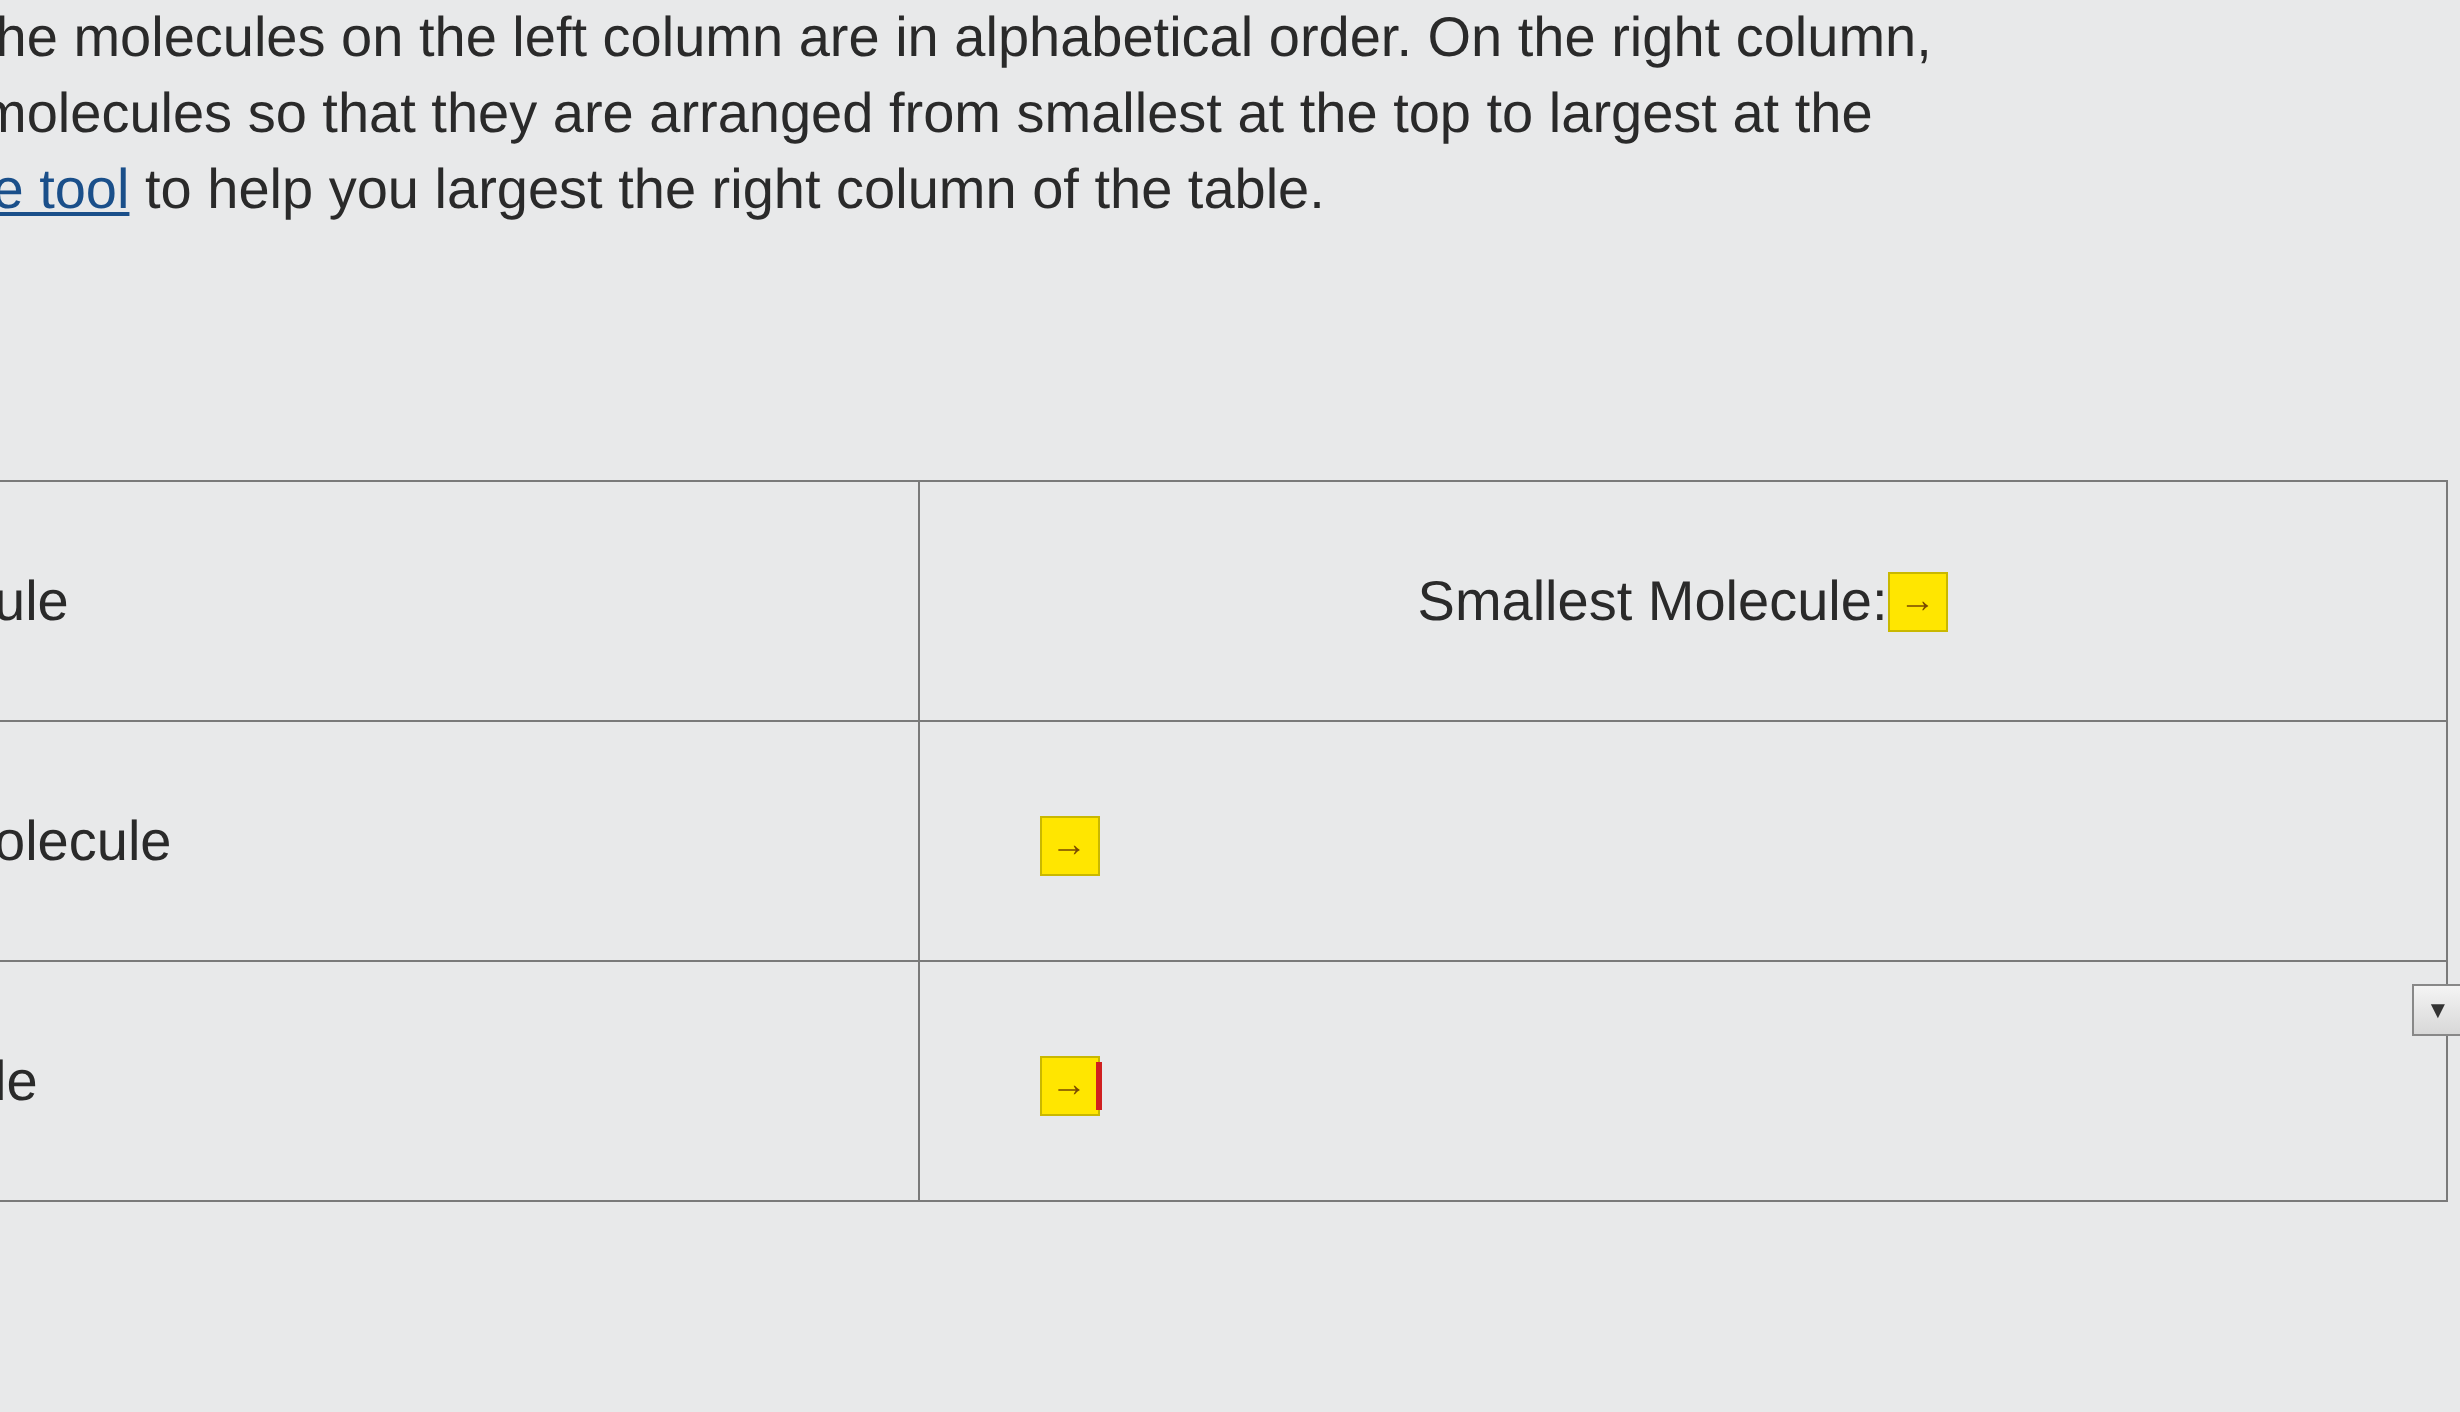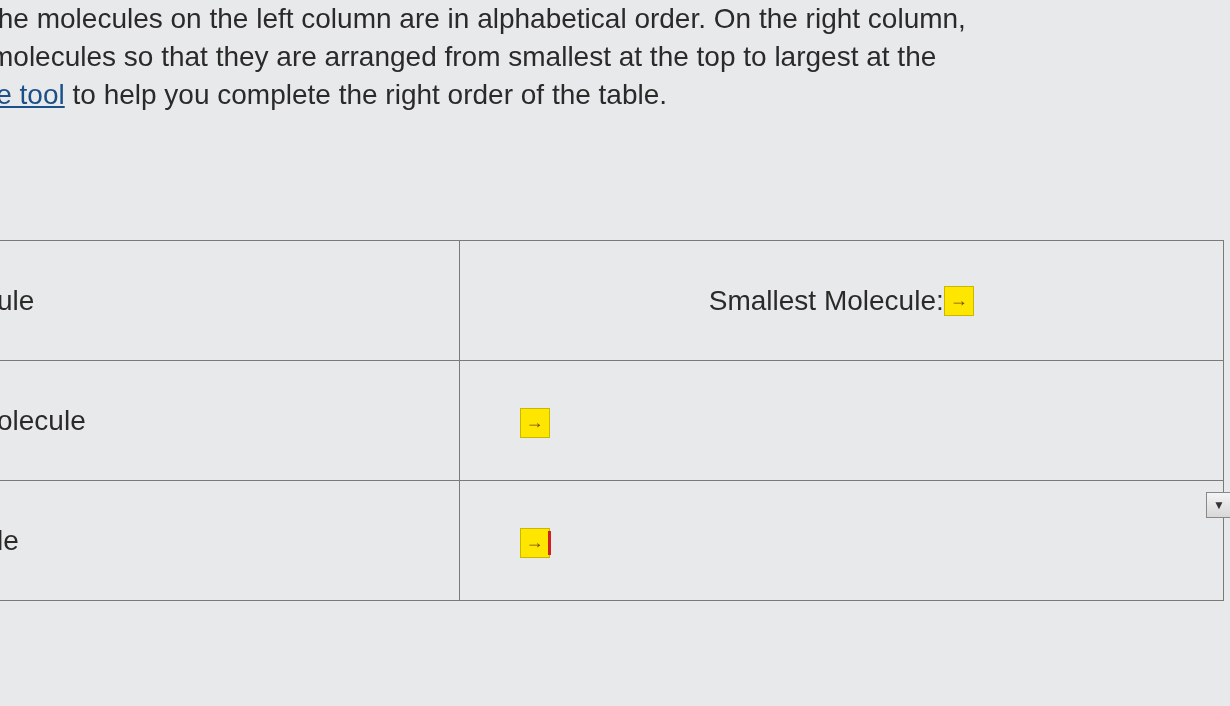--- a/index.html
+++ b/index.html
@@ -110,21 +110,21 @@
   }
 </style>
 </head>
 <body>
 
 <div class="page">
 
   <div class="instructions">
     <span>the molecules on the left column are in alphabetical order. On the right column,</span><br>
     <span>molecules so that they are arranged from smallest at the top to largest at the</span><br>
-    <span class="link">le tool</span><span> to help you complete the right order of the table.</span>
+    <span class="link">le tool</span><span> to help you largest the right column of the table.</span>
   </div>
 
   <div class="table-wrap">
     <table>
       <colgroup>
         <col class="left">
         <col class="right">
       </colgroup>
       <tbody>
           <tr>

